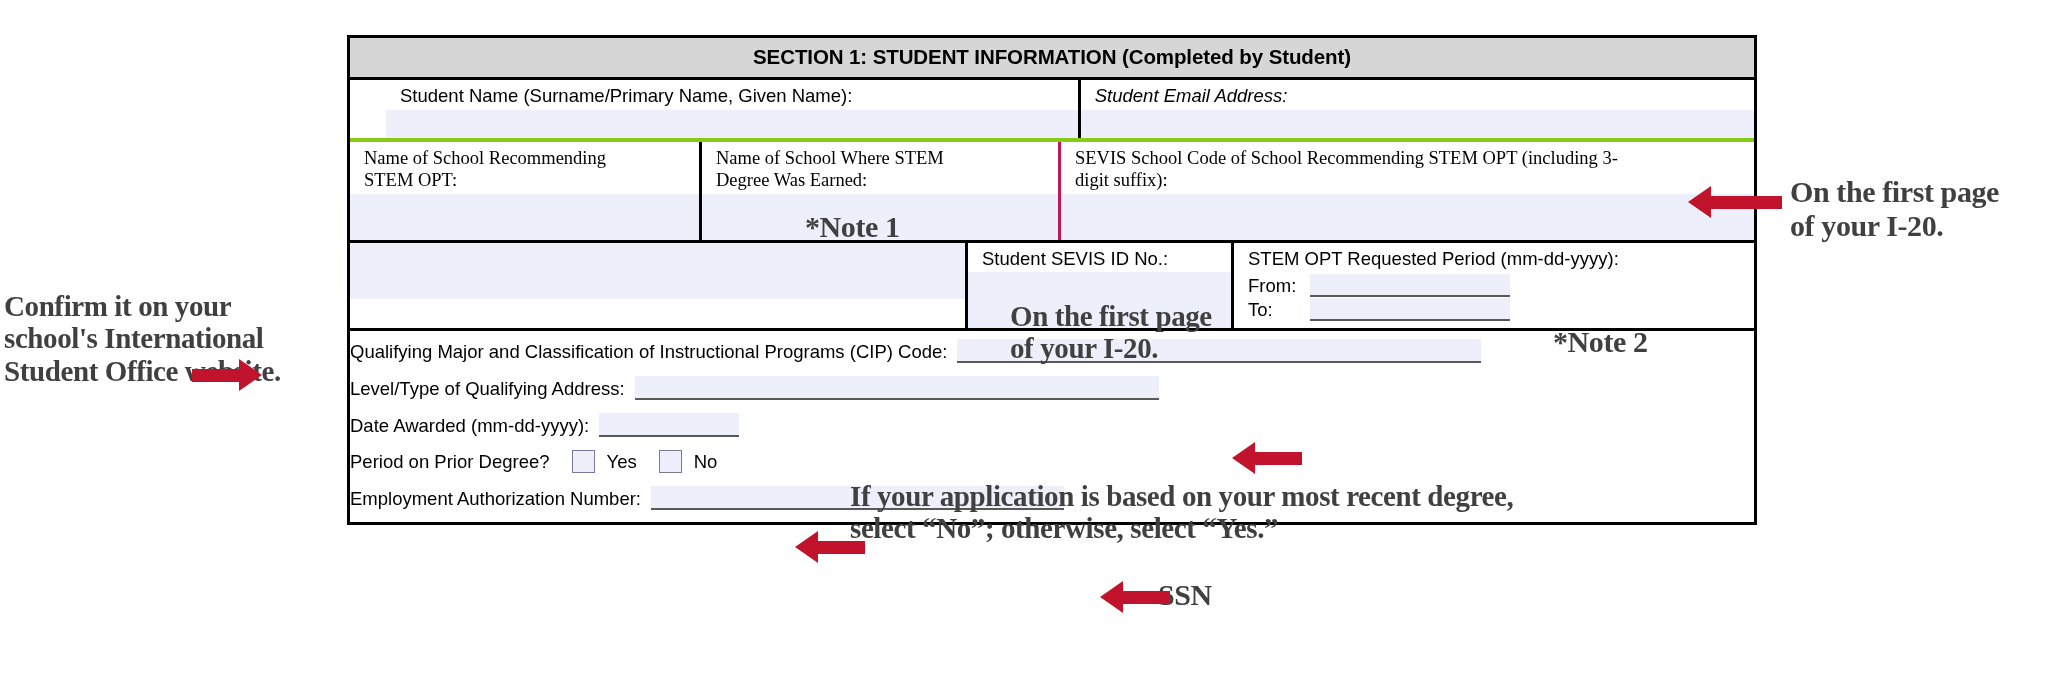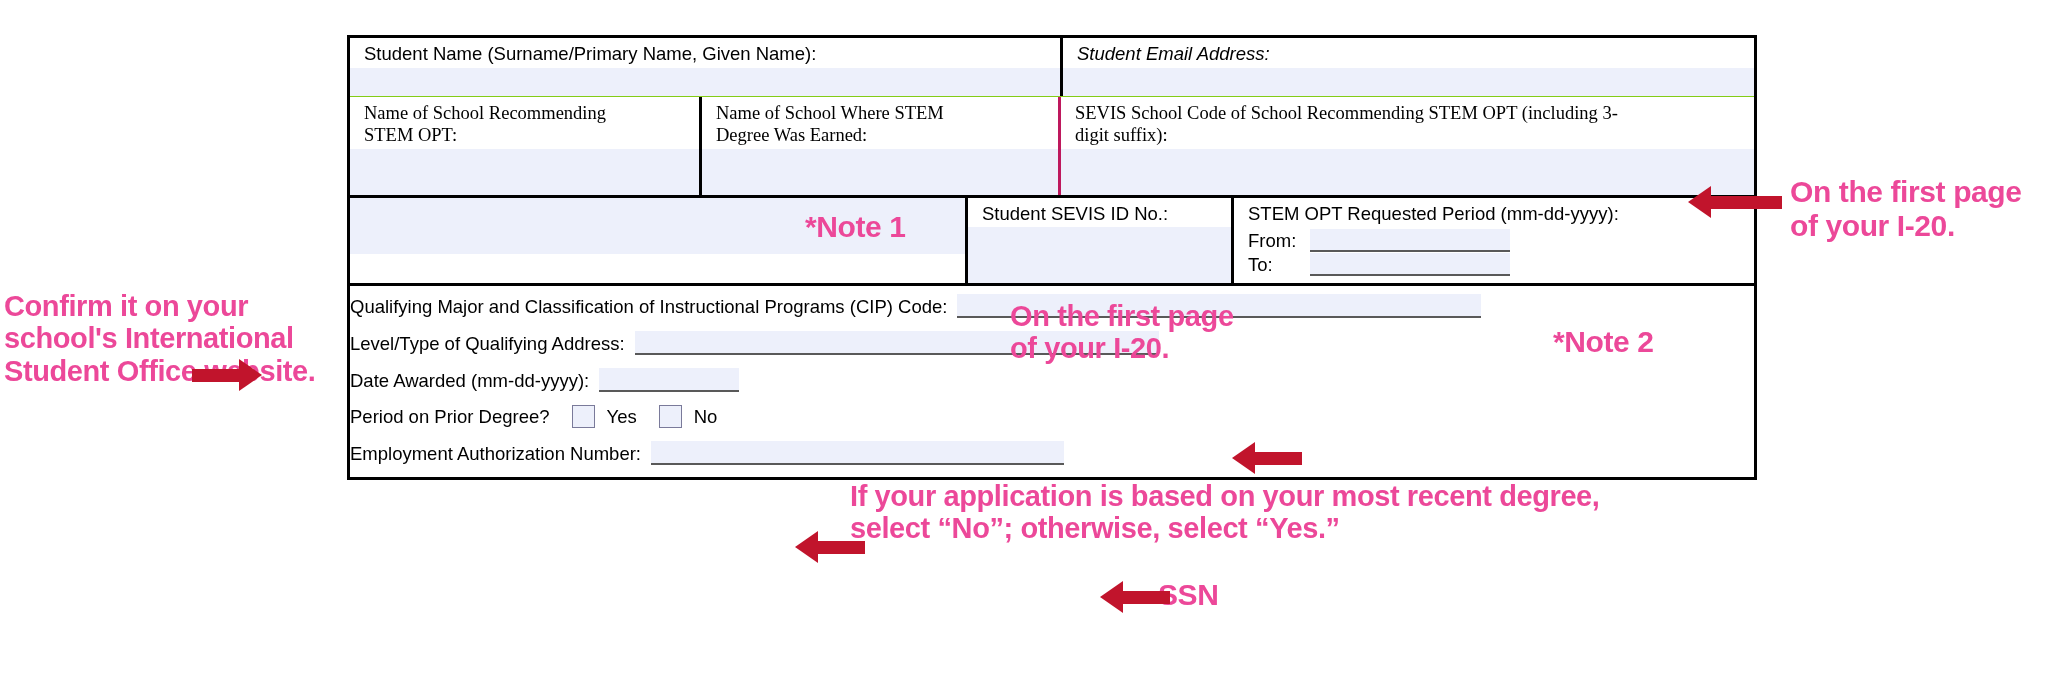--- a/index.html
+++ b/index.html
@@ -56,21 +56,21 @@
     background: #d6d6d6;
     border-bottom: 3px solid #000;
     text-align: center;
     font-weight: bold;
     font-size: 20.5px;
     padding: 7px 0 8px 0;
     letter-spacing: -0.1px;
   }
 
   
-  #row-name { border-bottom: 1px solid #84cc16; }
+  #row-name { border-bottom: 4px solid #84cc16; padding-left: 36px; }
   #cell-student-name { width: 713px; border-right: 3px solid #000; }
   #cell-student-email { width: 691px; font-style: italic; }
   #cell-student-name .field, #cell-student-email .field { height: 28px; }
 
   
   #row-schools { border-bottom: 3px solid #000; font-family: Liberation Serif, serif; }
   #cell-school-rec   { width: 352px; border-right: 3px solid #000; }
   #cell-school-degree{ width: 359px; border-right: 3px solid #be185d; }
   #cell-sevis-code   { width: 693px; }
   #row-schools .field { height: 46px; }
@@ -139,23 +139,23 @@
   }
   .cbox-label {
     font-size: 18.5px;
     margin-left: 12px;
     line-height: 1.2;
   }
 
   
   .annot {
     position: absolute;
-    color: #ec4899;
+    color: #404040;
     font-weight: bold;
-    font-family: Liberation Sans, sans-serif;
+    font-family: Liberation Serif, serif;
     letter-spacing: -0.4px;
     line-height: 1.12;
     white-space: pre-line;
   }
 
   
   .arrow {
     position: absolute;
     height: 0;
     width: 0;
@@ -203,20 +203,21 @@
 
   #annot-ssn { left: 1158px; top: 578px; font-size: 30px; }
   #arrow-ssn { left: 1100px; top: 597px; }
   #arrow-ssn .shaft { width: 48px; }
 </style>
 </head>
 <body>
 
 <div id="form-table">
 
+  <div id="section-header">SECTION 1: STUDENT INFORMATION (Completed by Student)</div>
 
   <div class="row" id="row-name">
     <div class="cell" id="cell-student-name">
       <span class="lbl">Student Name (Surname/Primary Name, Given Name):</span>
       <div class="field"></div>
     </div>
     <div class="cell" id="cell-student-email">
       <span class="lbl">Student Email Address:</span>
       <div class="field"></div>
     </div>

